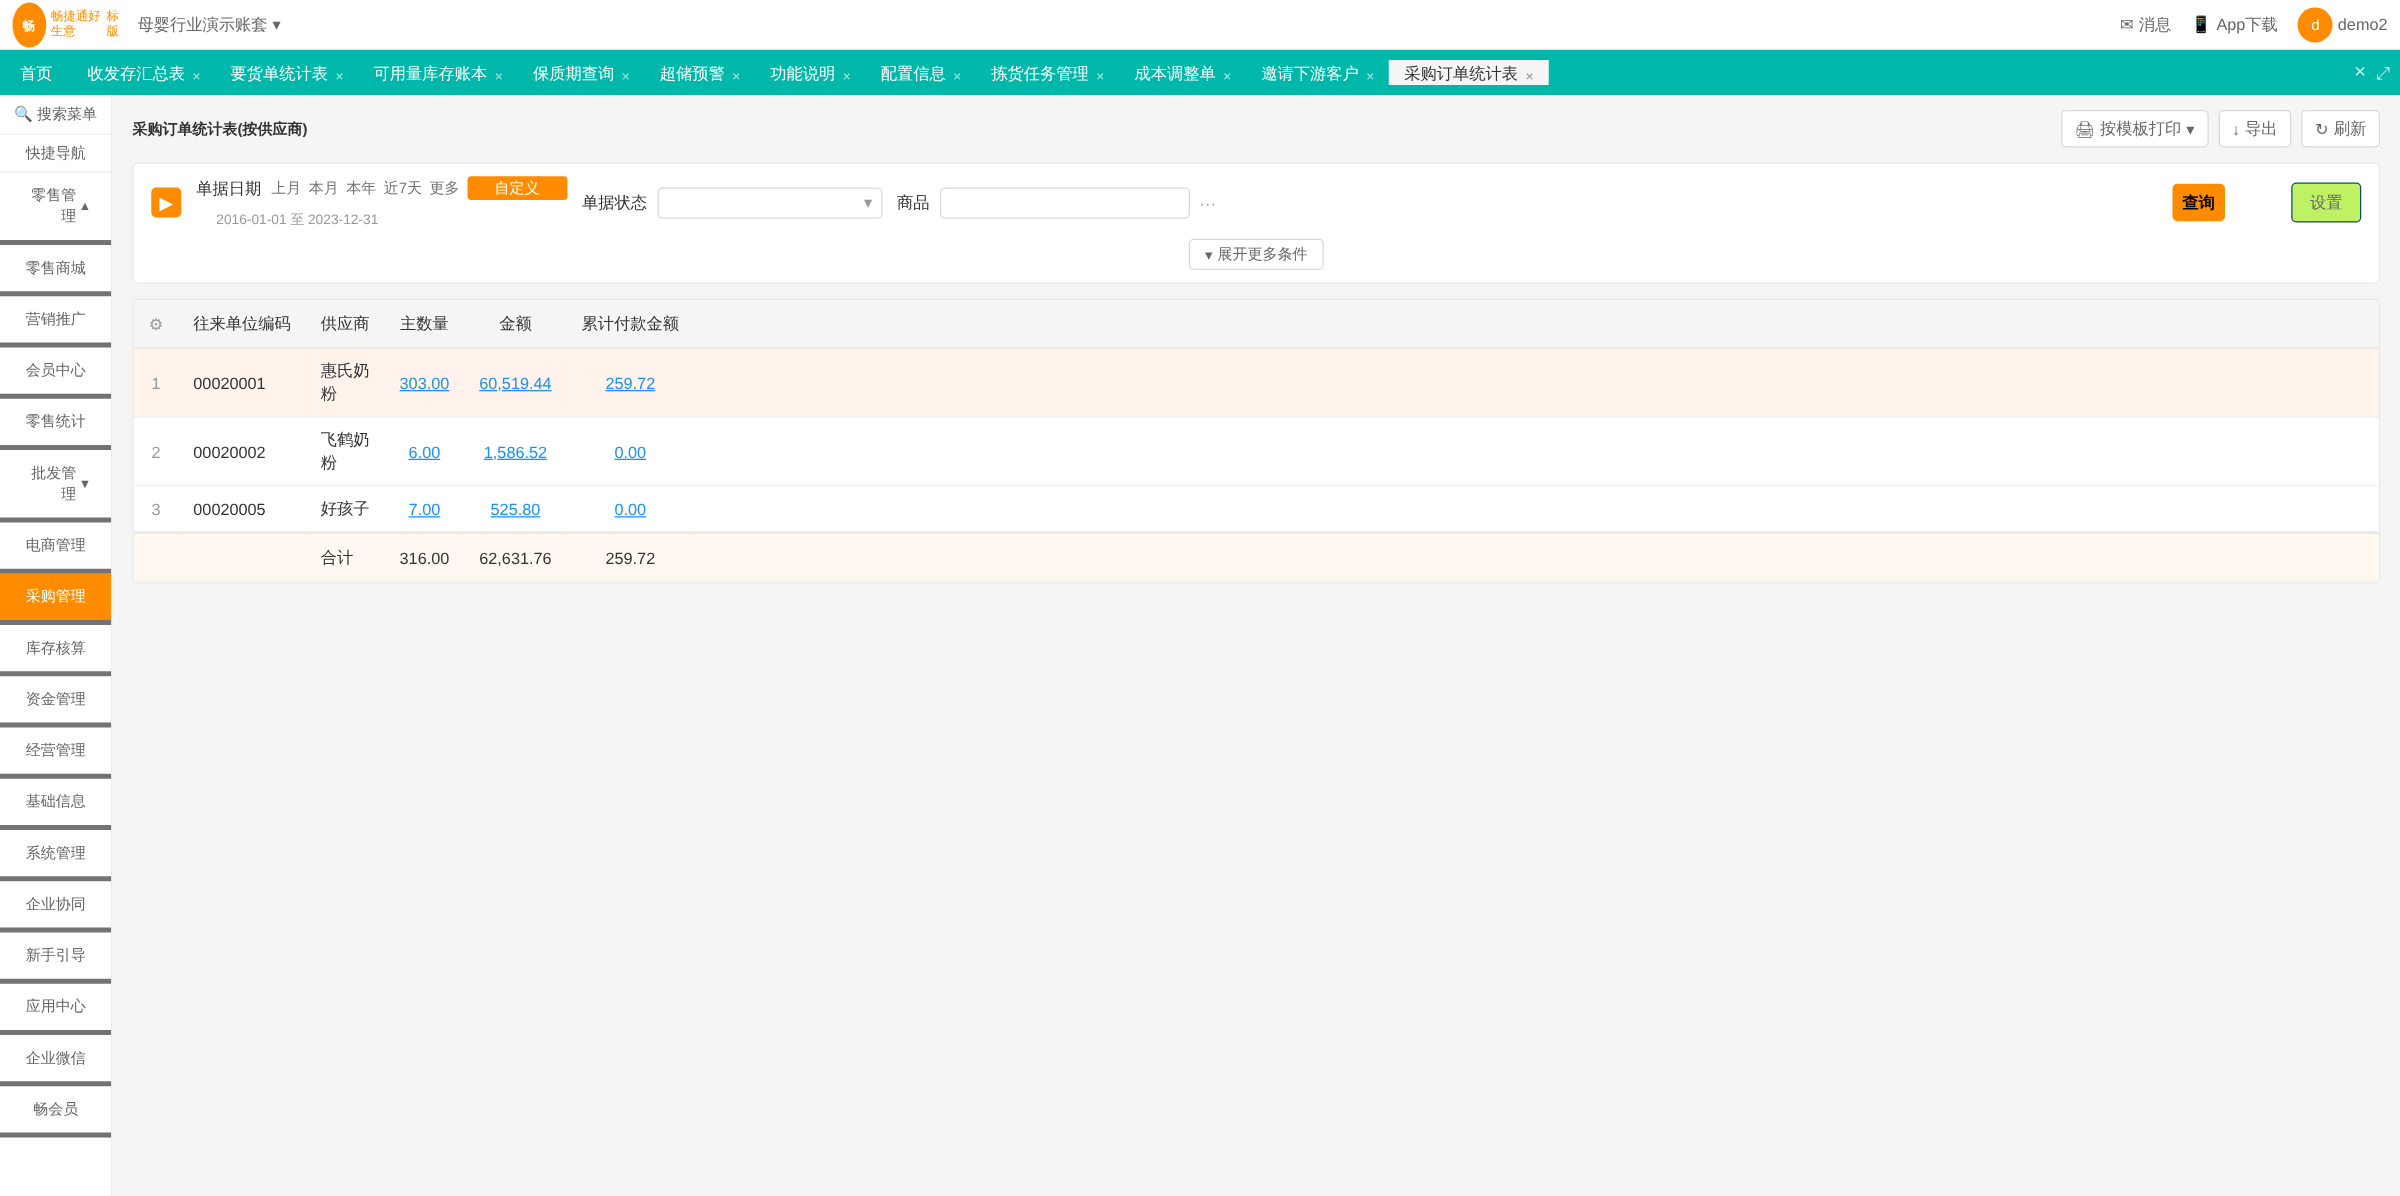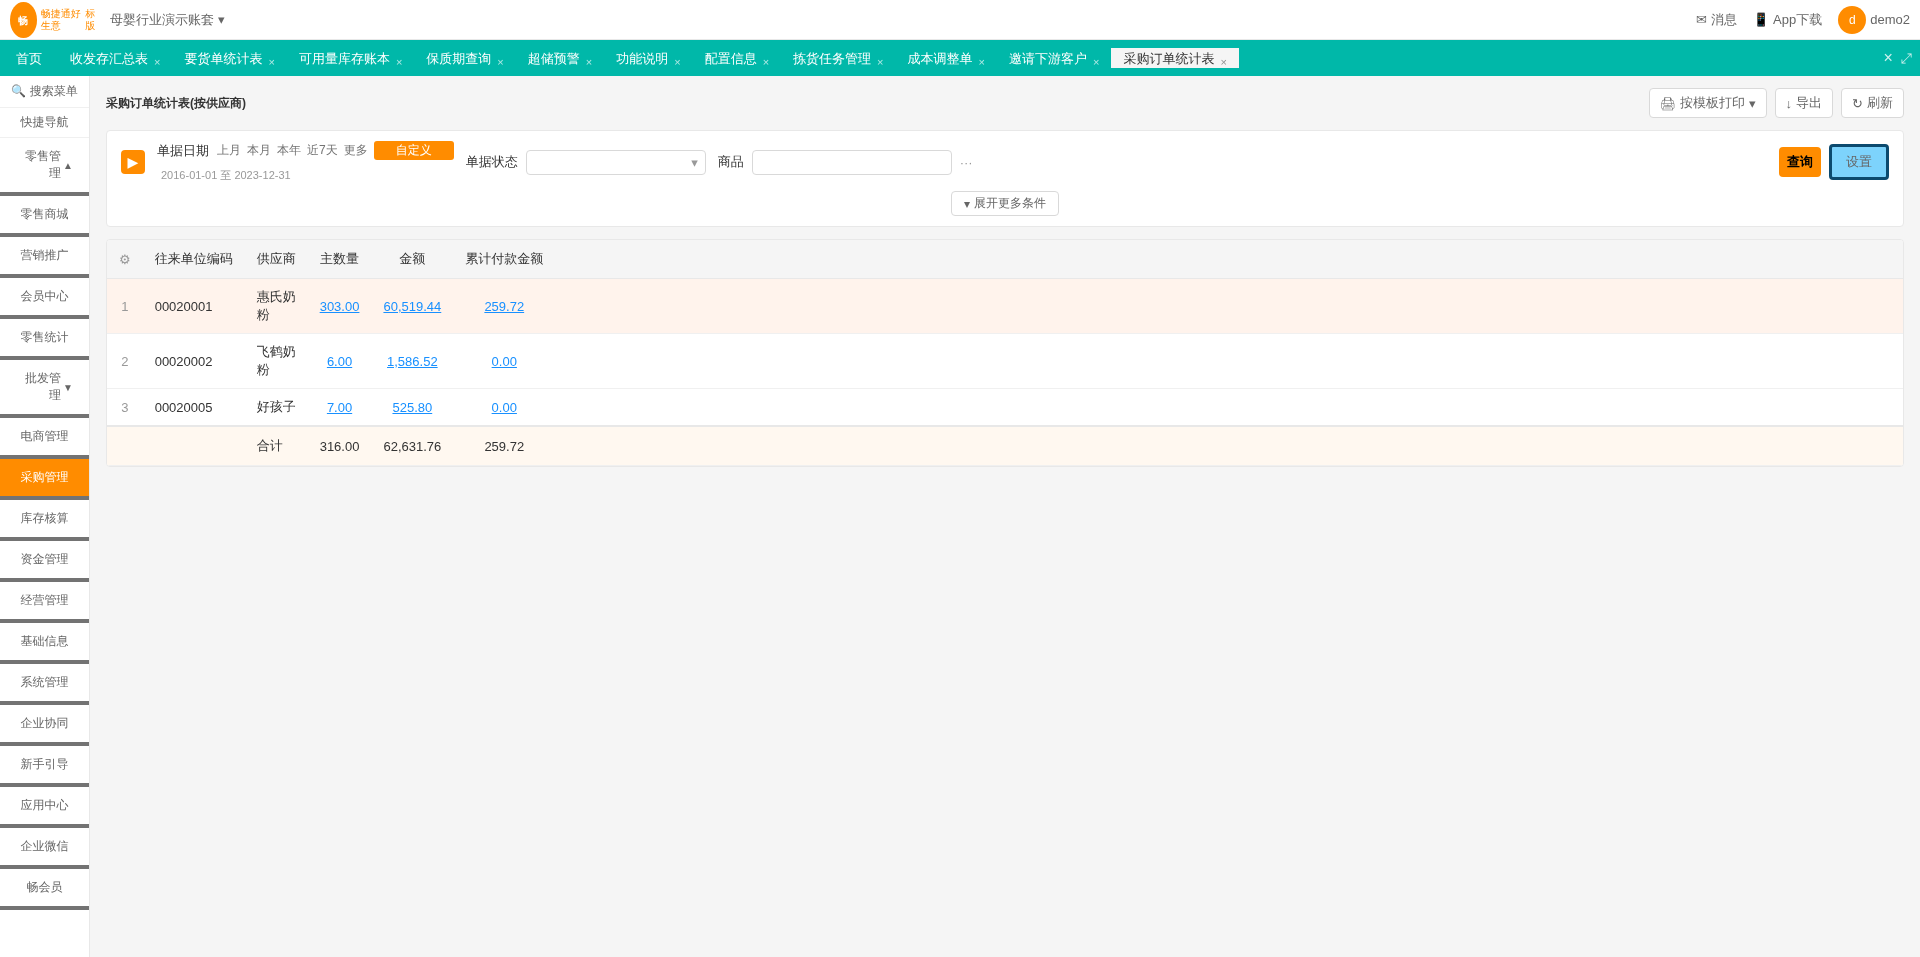--- a/index.html
+++ b/index.html
@@ -57,42 +57,42 @@
     .date-shortcut { font-size: 12px; color: #737373; cursor: pointer; }
     .date-tag { background: #ff8c00; color: white; padding: 1px 22px; border-radius: 3px; font-size: 12px; cursor: pointer; }
     .filter-group { display: flex; align-items: center; gap: 8px; }
     .filter-select { border: 1px solid #d9d9d9; border-radius: 4px; padding: 4px 24px 4px 8px; font-size: 13px; min-width: 180px; color: #666; background: white; cursor: pointer; appearance: none; position: relative; }
     .filter-select-wrap { position: relative; display: inline-block; }
     .filter-select-wrap::after { content: '▾'; position: absolute; right: 8px; top: 50%; transform: translateY(-50%); color: #999; pointer-events: none; }
     .filter-input { border: 1px solid #d9d9d9; border-radius: 4px; padding: 4px 8px; font-size: 13px; min-width: 200px; color: #333; }
     .filter-more-row { display: flex; align-items: center; justify-content: center; margin-top: 8px; }
     .expand-more-btn { display: flex; align-items: center; gap: 4px; color: #666; font-size: 12px; cursor: pointer; border: 1px solid #d9d9d9; padding: 3px 12px; border-radius: 4px; background: white; }
     .btn-query { background: #ff8c00; color: #000000; border: none; padding: 6px 8px; border-radius: 4px; cursor: pointer; font-size: 13px; font-weight: bold; }
-    .btn-settings { background: #7dd3fc; color: #666; border: 3px solid #0c4a6e; padding: 6px 14px; border-radius: 4px; cursor: pointer; font-size: 13px; }
+    .btn-settings { background: #bef264; color: #666; border: 1px solid #0c4a6e; padding: 6px 14px; border-radius: 4px; cursor: pointer; font-size: 13px; margin-left: 45px; }
 
     
     .table-wrap { background: white; border: 1px solid #e8e8e8; border-radius: 4px; overflow: hidden; }
     .data-table { width: 100%; border-collapse: collapse; }
     .data-table thead tr { background: #f5f5f5; }
     .data-table th { padding: 10px 12px; text-align: left; font-size: 13px; color: #333; font-weight: normal; border-bottom: 1px solid #e8e8e8; white-space: nowrap; }
     .data-table th.center, .data-table td.center { text-align: center; }
     .data-table td { padding: 9px 12px; font-size: 13px; color: #333; border-bottom: 1px solid #f0f0f0; }
     .data-table tr.highlighted { background: #fff3ec; }
     .data-table td.num-link { color: #1890ff; text-decoration: underline; cursor: pointer; }
     .data-table .row-num { color: #999; text-align: center; }
     .col-settings-icon { width: 36px; text-align: center; }
 
     
     .table-footer { background: #fff8f0; border-top: 2px solid #e8e8e8; }
     .table-footer td { padding: 10px 12px; font-size: 13px; font-weight: normal; color: #333; }
 
     
     .date-filter-block { display: flex; flex-direction: column; gap: 8px; }
     .date-filter-top { display: flex; align-items: center; gap: 8px; }
-    .date-filter-sub { font-size: 11px; color: #999; margin-left: 4px; }
+    .date-filter-sub { font-size: 11px; color: #999; margin-left: 16px; }
 
     .right-action-buttons { display: flex; gap: 8px; align-items: flex-start; }
   </style>
 </head>
 <body>
 
 <div class="top-bar">
   <div class="logo-area">
     <div class="logo-icon">
       <svg width="22" height="22" viewBox="0 0 22 22" fill="none">

